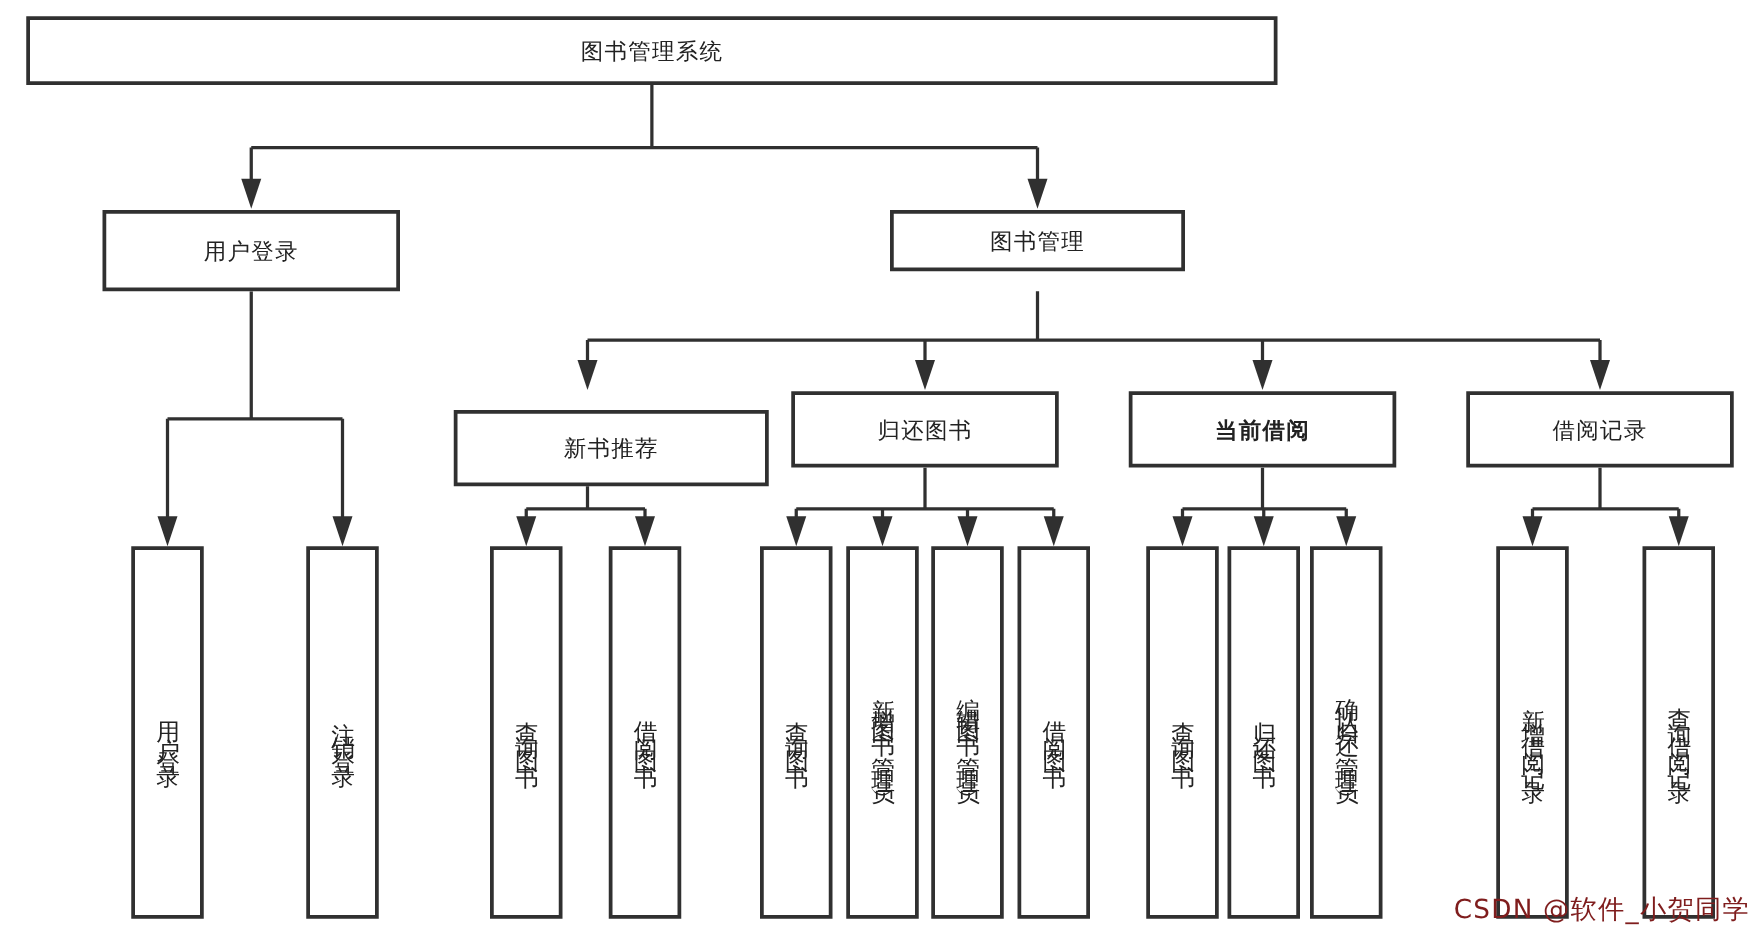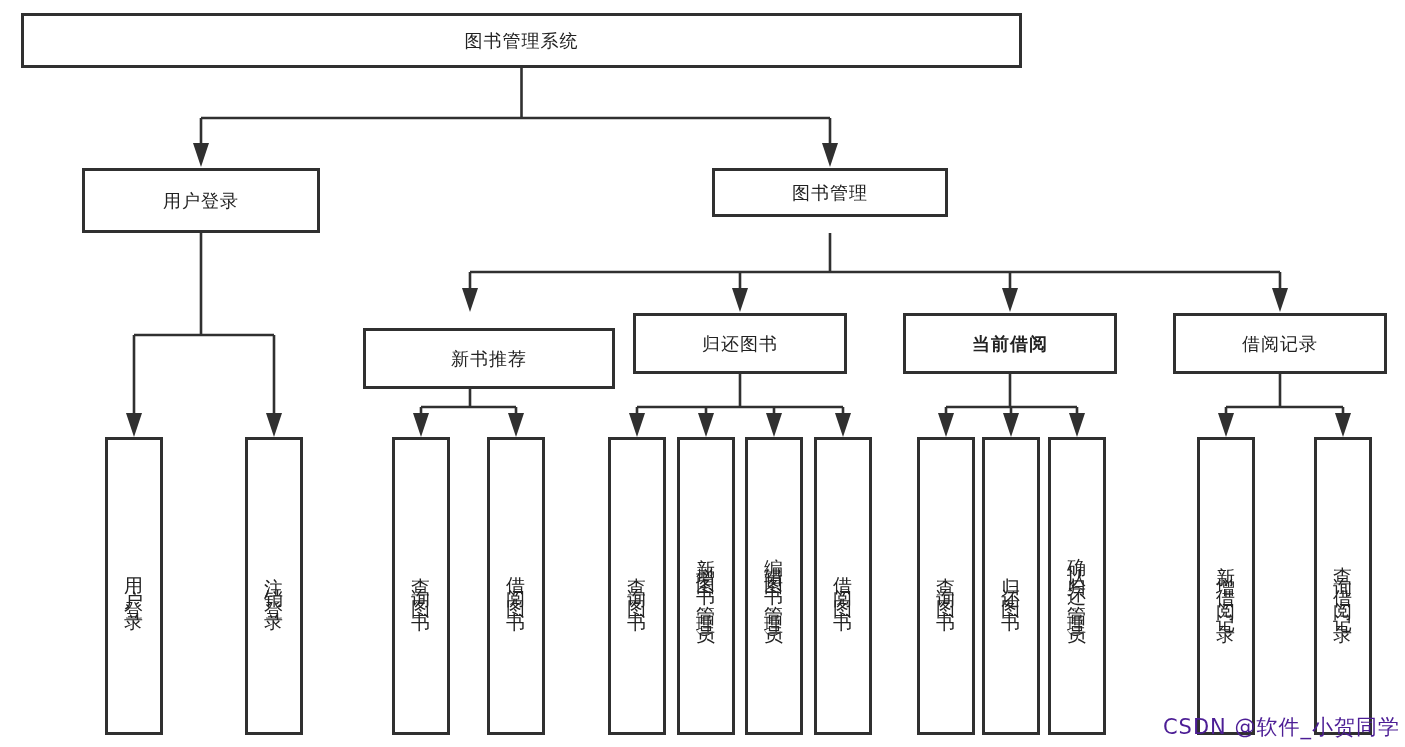--- a/index.html
+++ b/index.html
@@ -12,21 +12,21 @@
     position:absolute;box-sizing:border-box;border:3px solid #303030;background:#ffffff;
     display:flex;align-items:center;justify-content:center;
   }
   .box .label{font-size:18px;color:#222222;letter-spacing:1px;white-space:nowrap;}
   .box.v .vtext{
     writing-mode:vertical-rl;text-orientation:mixed;
     font-size:19px;color:#222222;letter-spacing:0.62em;line-height:1;
   }
   .box.v .vtext.tight{letter-spacing:0.5em;}
   .watermark{
-    position:absolute;top:713px;right:5px;font-size:21px;color:#4c1d95;
+    position:absolute;top:713px;right:5px;font-size:21px;color:#7f1d1d;
     letter-spacing:1px;white-space:nowrap;
   }
 </style>
 </head>
 <body>
 
 <div class="stage">
 
   <svg class="connectors" width="1405" height="747" viewBox="0 0 1405 747" fill="none" stroke="#303030" stroke-width="2.6">
 

